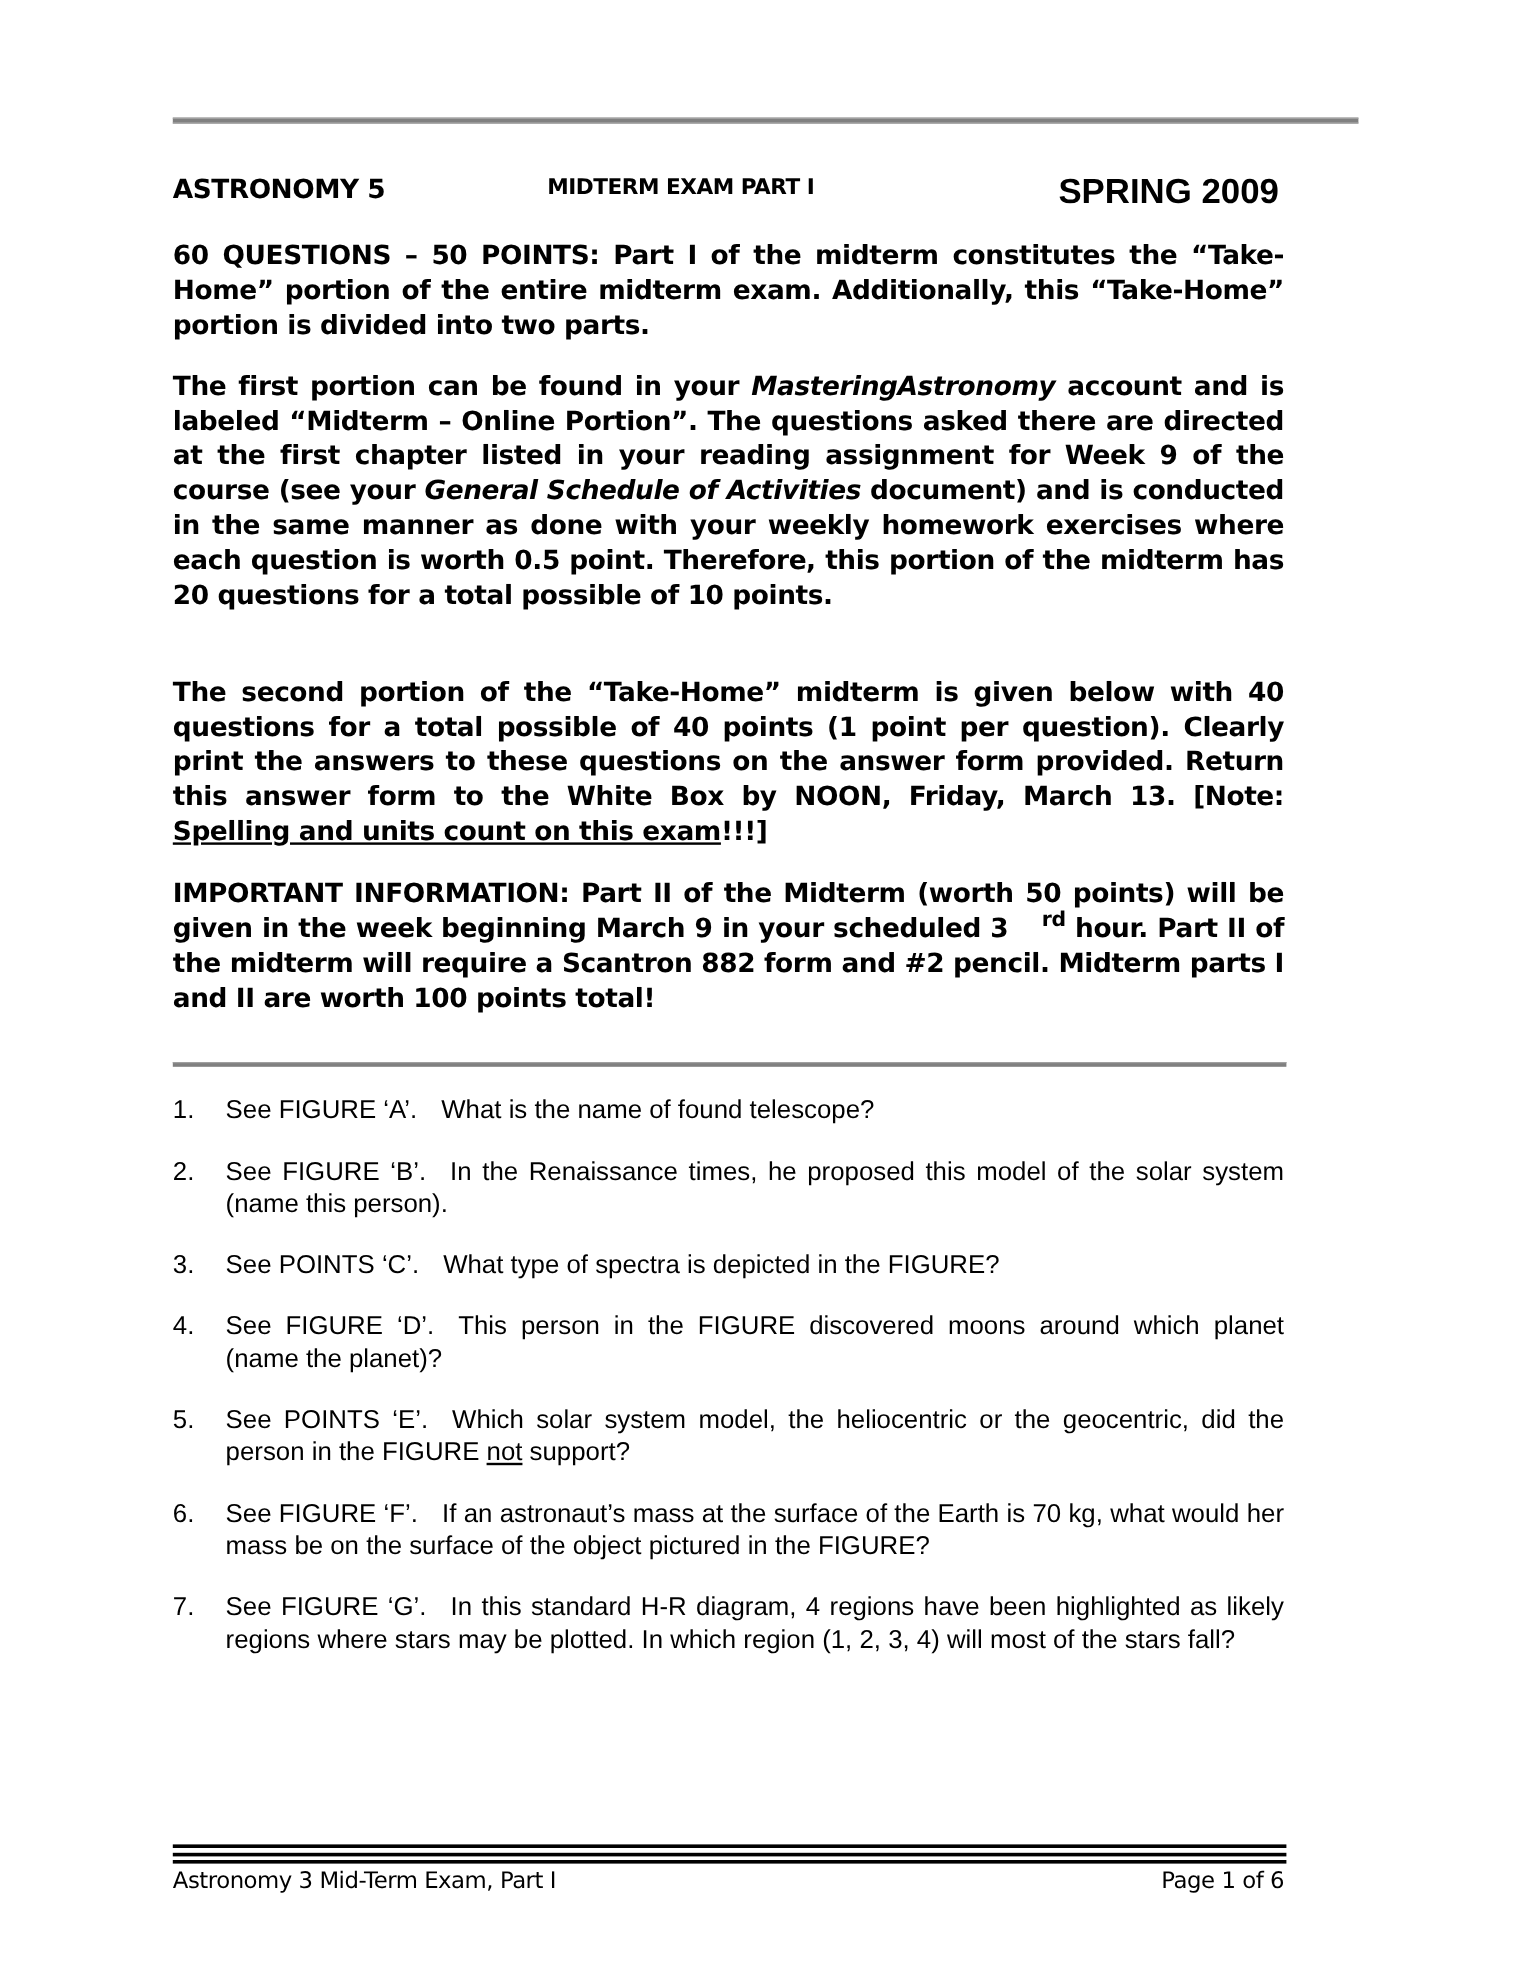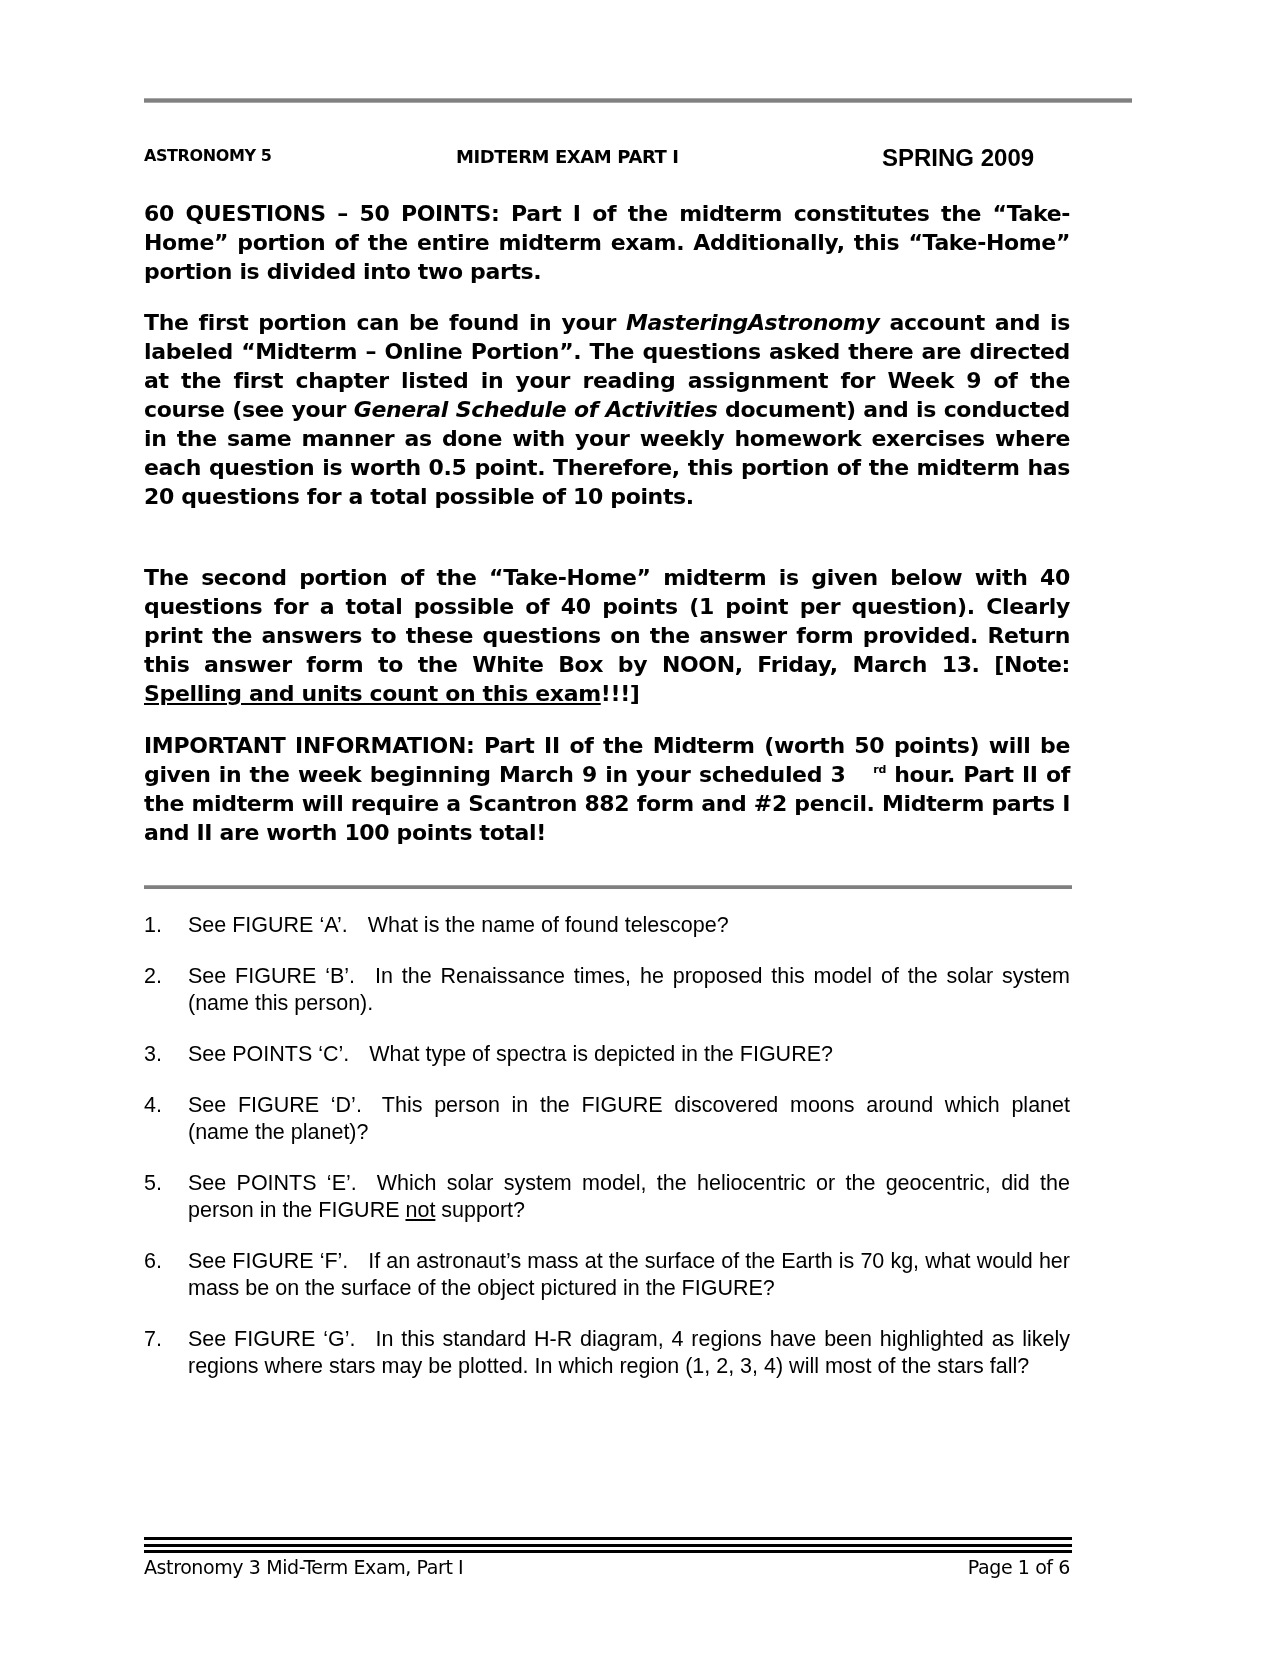--- a/index.html
+++ b/index.html
@@ -1,30 +1,30 @@
 <!DOCTYPE html>
 <html><head>
 <meta charset="utf-8">
 <style>
   html, body { margin: 0; padding: 0; background: #ffffff; }
   body { width: 1280px; height: 1656px; position: relative; overflow: hidden; color: #000; }
   .page { position: absolute; left: 144px; top: 0; width: 988px; }
   .rule-top { position: absolute; left: 0; top: 98px; width: 988px; height: 5px; background: #808080; border-top: 1px solid #a8a8a8; border-bottom: 1px solid #a8a8a8; box-sizing: border-box; }
   .header { position: absolute; top: 146px; left: 0; width: 988px; height: 30px; font-family: "Liberation Sans", sans-serif; font-weight: bold; font-size: 24px; }
-  .header .h-left { position: absolute; left: 0; top: 0; font-family: "DejaVu Sans", sans-serif; font-size: 16px; letter-spacing: -0.4px; }
+  .header .h-left { position: absolute; left: 0; top: 0; font-family: "DejaVu Sans", sans-serif; font-size: 22px; letter-spacing: -0.4px; }
   .header .h-mid { position: absolute; left: 312px; top: 0; font-family: "DejaVu Sans", sans-serif; font-size: 18px; letter-spacing: -0.4px; }
-  .header .h-right { position: absolute; left: 738px; top: -2px; font-size: 24px; }
+  .header .h-right { position: absolute; left: 738px; top: -2px; font-size: 29px; }
   .intro { position: absolute; left: 0; width: 926px; font-family: "DejaVu Sans", sans-serif; font-weight: bold; font-size: 22px; line-height: 29px; text-align: justify; letter-spacing: -0.35px; }
   .p1 { top: 199px; }
   .p2 { top: 308px; }
   .p3 { top: 563px; }
   .p4 { top: 731px; }
   .intro .it { font-style: italic; }
   .intro .u { text-decoration: underline; }
-  .intro sup { font-size: 11px; line-height: 0; vertical-align: 9px; margin-left: 28px; }
+  .intro sup { font-size: 17px; line-height: 0; vertical-align: 9px; margin-left: 28px; }
   .rule-mid { position: absolute; left: 0; top: 885px; width: 928px; height: 4px; background: #808080; border-top: 1px solid #a0a0a0; box-sizing: border-box; }
   .questions { position: absolute; left: 0; top: 912px; width: 926px; font-family: "Liberation Sans", sans-serif; font-size: 21.5px; line-height: 27px; }
   .q { position: relative; padding-left: 44px; text-align: justify; margin-bottom: 24px; }
   .q .num { position: absolute; left: 0; top: 0; }
   .q .fig { margin-right: 20px; }
   .q .u { text-decoration: underline; margin-top: 11px; }
   .rule-foot { position: absolute; left: 0; width: 928px; height: 3px; background: #000; }
   .rf1 { top: 1537px; } .rf2 { top: 1544px; } .rf3 { top: 1550px; }
   .footer { position: absolute; left: 0; top: 1556px; width: 926px; font-family: "DejaVu Sans", sans-serif; font-size: 19px; letter-spacing: -0.4px; }
   .footer .f-left { position: absolute; left: 0; top: 0; }

